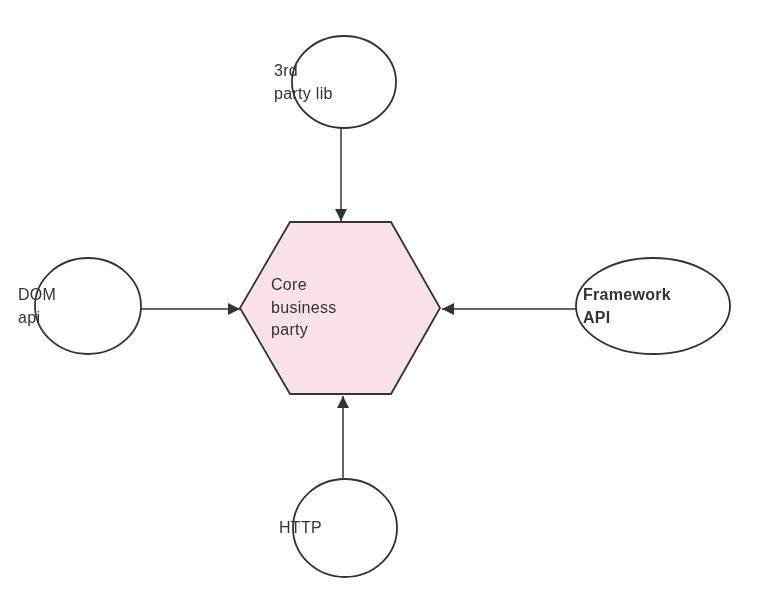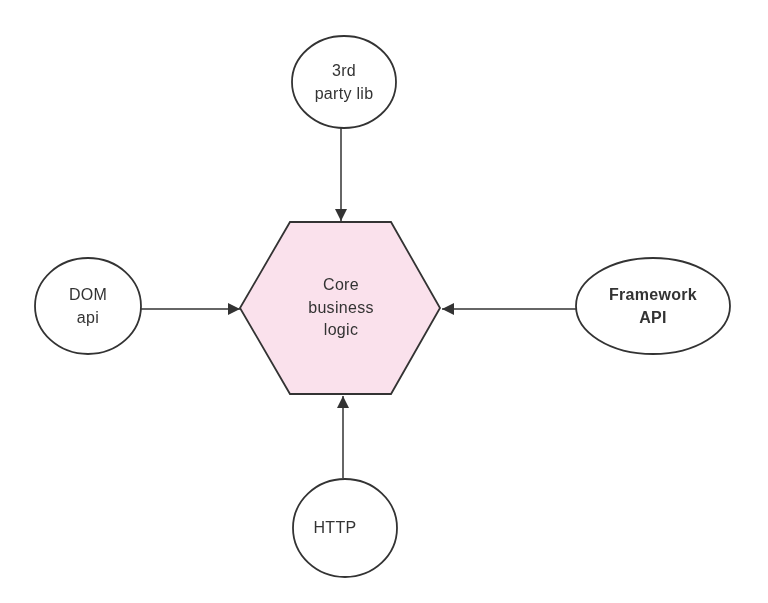--- a/index.html
+++ b/index.html
@@ -34,21 +34,21 @@
     stroke-width: 1.5;
     fill: none;
   }
   .node-label {
     position: absolute;
     transform: translate(-50%, -50%);
     color: #333333;
     font-size: 16px;
     line-height: 1.42;
     letter-spacing: 0.3px;
-    text-align: center;
+    text-align: left;
     white-space: pre-line;
     width: 140px;
     pointer-events: none;
   }
 </style>
 </head>
 <body>
 
 <div class="canvas">
 
@@ -67,26 +67,26 @@
     <polygon class="hexagon-shape" points="290,222 391,222 440,308 391,394 290,394 240,308" fill="#fae1ec"></polygon>
 
     <ellipse class="node-shape" cx="344" cy="82" rx="52" ry="46"></ellipse>
     <ellipse class="node-shape" cx="88" cy="306" rx="53" ry="48"></ellipse>
     <ellipse class="node-shape" cx="653" cy="306" rx="77" ry="48"></ellipse>
     <ellipse class="node-shape" cx="345" cy="528" rx="52" ry="49"></ellipse>
   </svg>
 
   <div class="node-label" style="left:341px; top:308px;">Core
 business
-logic</div>
+party</div>
 
   <div class="node-label" style="left:344px; top:83px;">3rd
 party lib</div>
 
   <div class="node-label" style="left:88px; top:307px;">DOM
 api</div>
 
   <div class="node-label" style="left:653px; top:307px;font-weight:bold;">Framework
 API</div>
 
-  <div class="node-label" style="left:335px; top:528px;">HTTP</div>
+  <div class="node-label" style="left:349px; top:528px;">HTTP</div>
 
 </div>
 
 </body></html>

